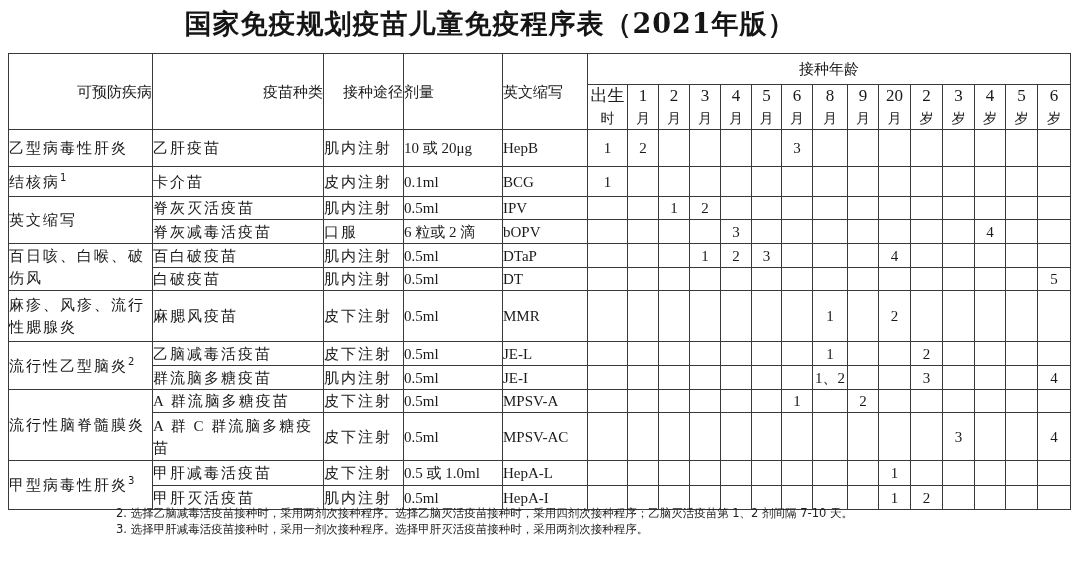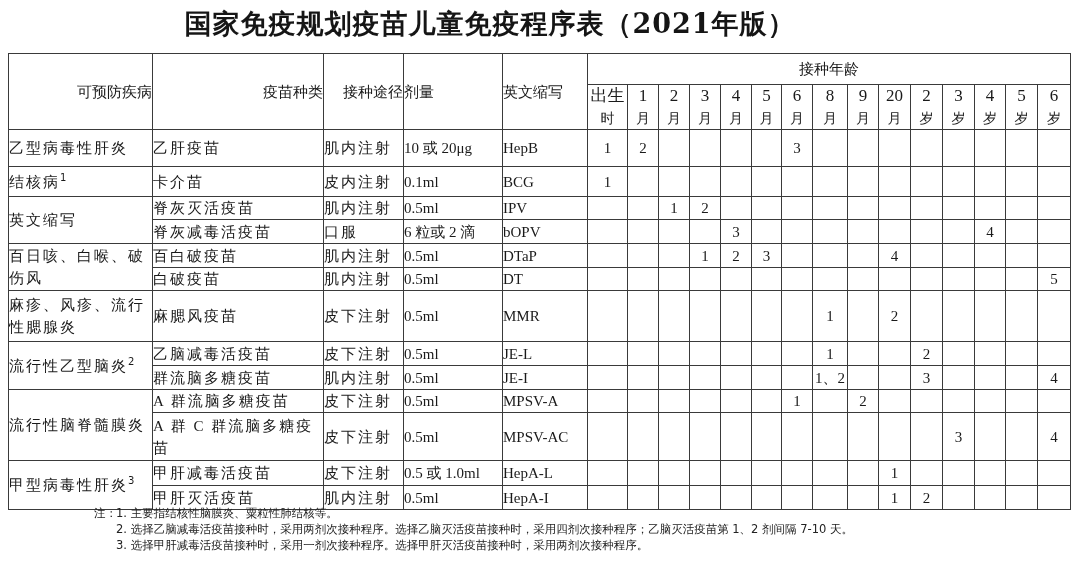--- a/index.html
+++ b/index.html
@@ -414,16 +414,15 @@
         <td class="cell">2</td>
         <td class="cell"></td>
         <td class="cell"></td>
         <td class="cell"></td>
         <td class="cell"></td>
       </tr>
     </tbody>
 </table>
 
 <div class="notes">
-  <div class="row"><span class="lbl">注：</span><span>1. 主要指结核性脑膜炎、粟粒性肺结核等。</span></div>
   <div class="row"><span class="lbl"></span><span>2. 选择乙脑减毒活疫苗接种时，采用两剂次接种程序。选择乙脑灭活疫苗接种时，采用四剂次接种程序；乙脑灭活疫苗第 1、2 剂间隔 7-10 天。</span></div>
   <div class="row"><span class="lbl"></span><span>3. 选择甲肝减毒活疫苗接种时，采用一剂次接种程序。选择甲肝灭活疫苗接种时，采用两剂次接种程序。</span></div>
 </div>
 
 </body></html>

